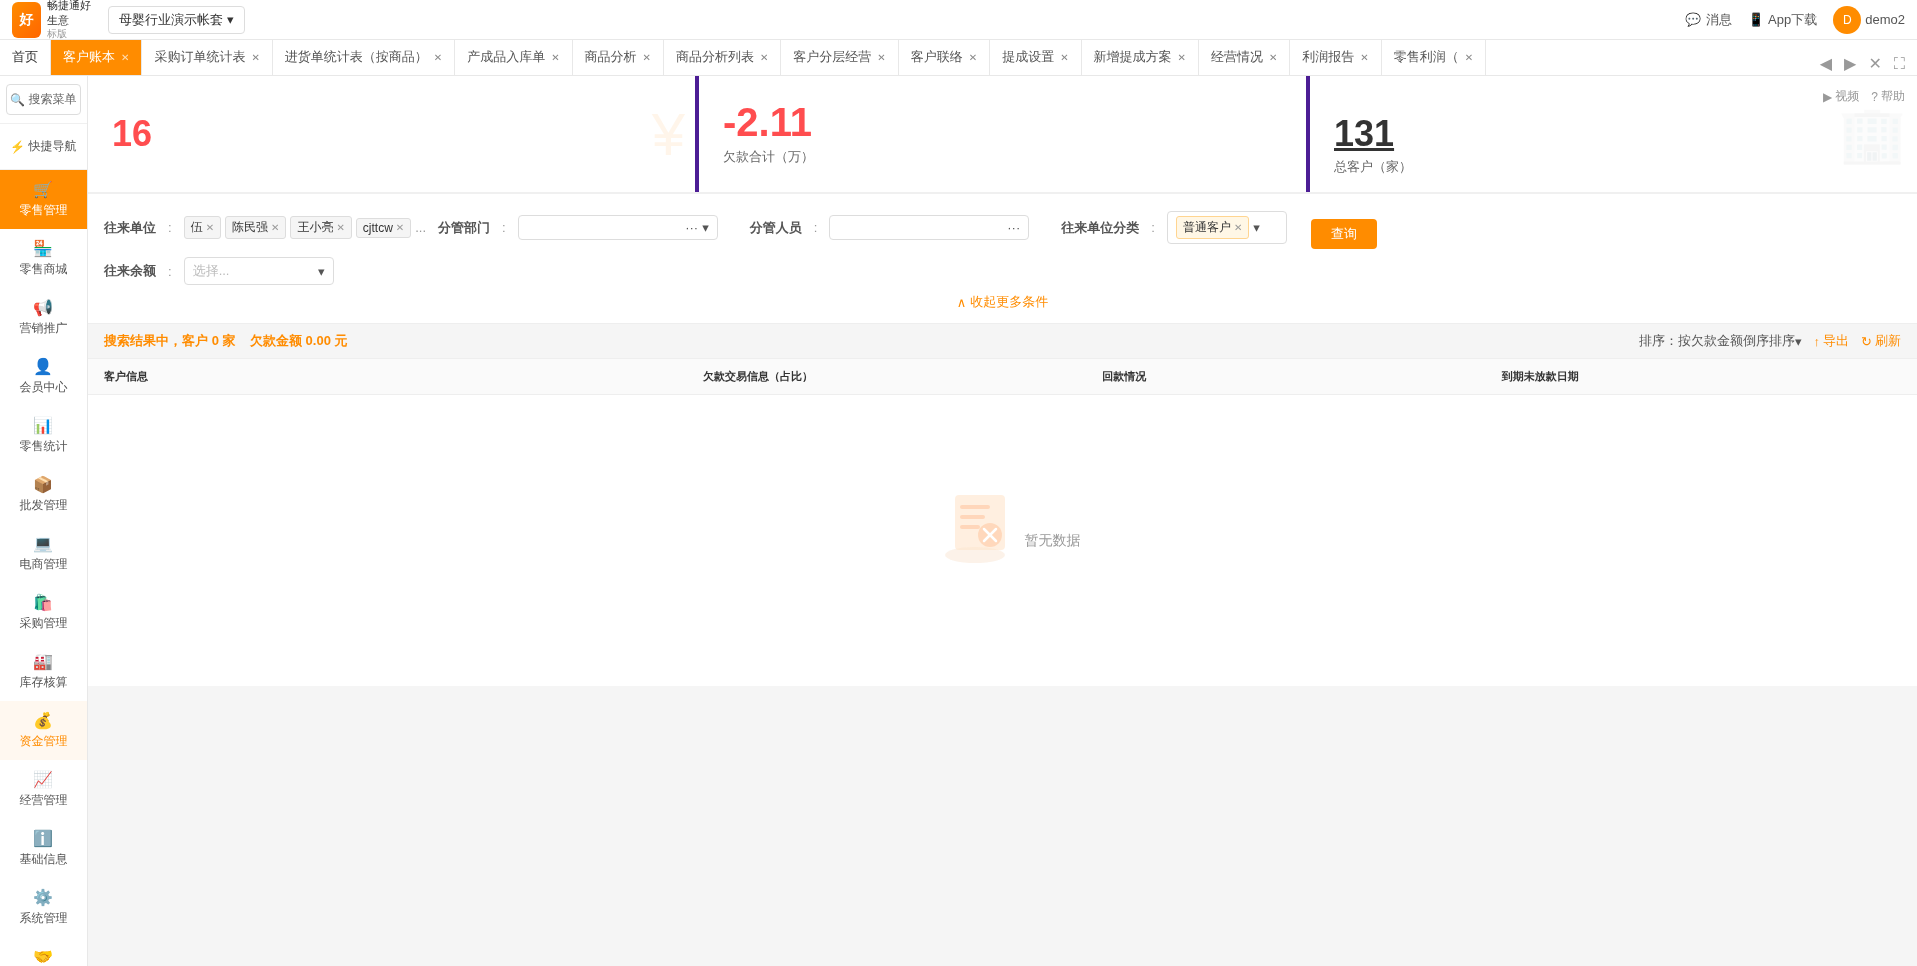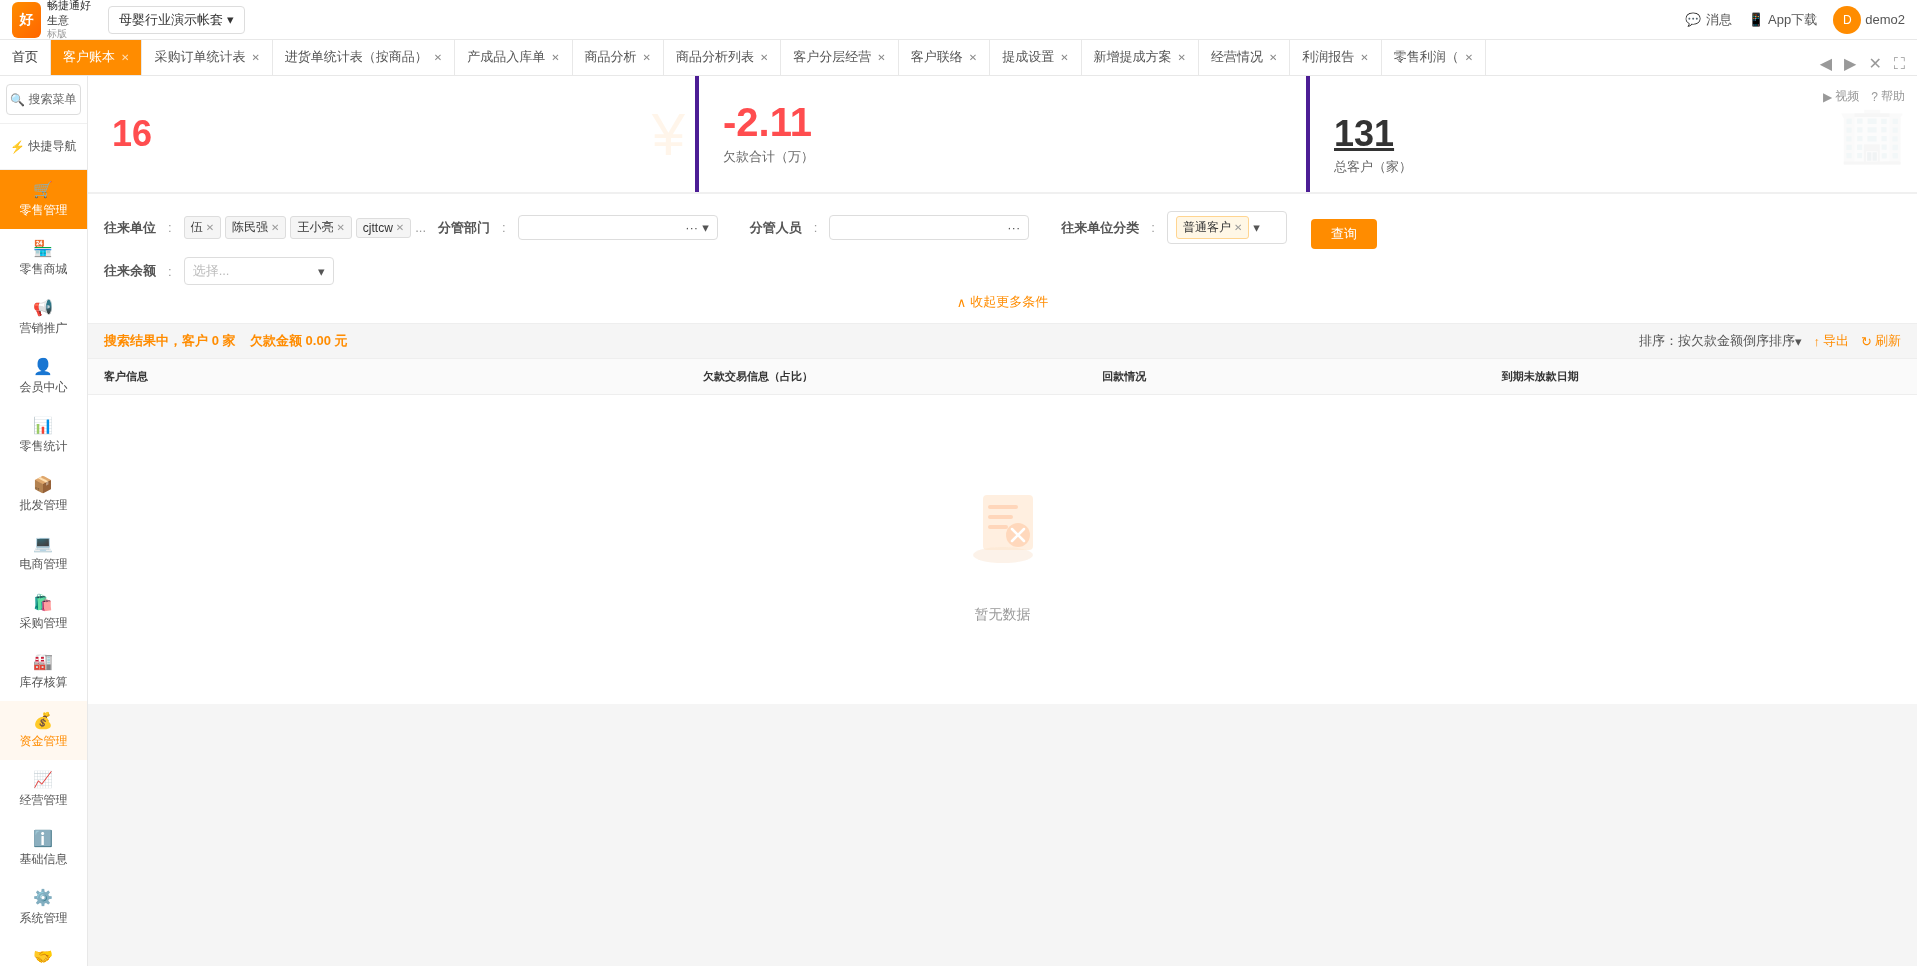--- a/index.html
+++ b/index.html
@@ -74,21 +74,21 @@
     .result-info span { color: #ff8c00; font-weight: bold; }
     .result-actions { display: flex; align-items: center; gap: 12px; }
     .result-sort { display: flex; align-items: center; font-size: 13px; color: #555; cursor: pointer; }
     .result-action-btn { display: flex; align-items: center; gap: 3px; font-size: 13px; color: #ff8c00; cursor: pointer; }
 
     
     .table-container { background: #fff; }
     .table-header { display: flex; padding: 10px 16px; border-bottom: 1px solid #eee; background: #fafafa; }
     .table-col { flex: 1; font-size: 11px; color: #333; font-weight: bold; }
     .table-col:first-child { flex: 1.5; }
-    .empty-state { display: flex; flex-direction: column; align-items: center; justify-content: center; padding: 80px 0; }
+    .empty-state { display: flex; flex-direction: row; align-items: center; justify-content: center; padding: 80px 0; }
     .empty-icon { font-size: 80px; color: #ffb87a; opacity: 0.6; margin-bottom: 12px; }
     .empty-text { font-size: 14px; color: #999; }
   </style>
 </head>
 <body>
 
 <div class="top-bar">
   <div class="top-bar-left">
     <div class="logo-area">
       <div class="logo-icon">好</div>

